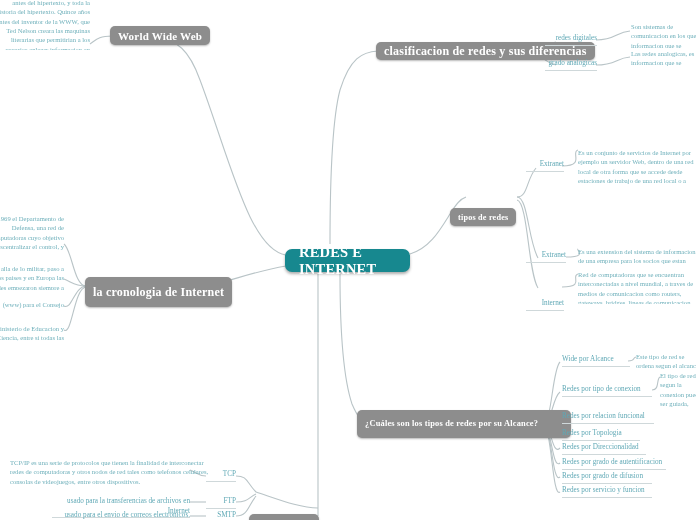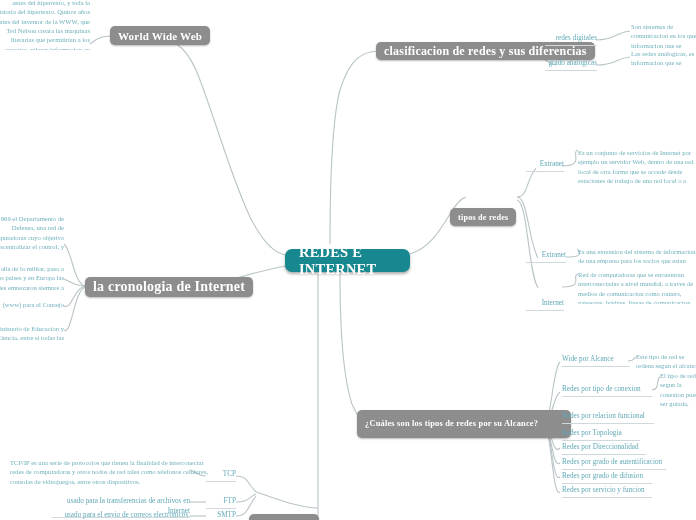--- a/index.html
+++ b/index.html
@@ -125,21 +125,21 @@
   </svg>
 
   <div class="chip center" style="left:285px;top:249px;width:125px;height:23px;">REDES E INTERNET</div>
 
   <div class="chip gray" style="left:110px;top:26px;height:19px;font-size:11px;">World Wide Web</div>
 
   <div class="chip gray" style="left:376px;top:42px;height:18px;font-size:12px;">clasificacion de redes y sus diferencias</div>
 
   <div class="chip gray" style="left:450px;top:188px;height:18px;font-size:8.2px;margin-top:20px;">tipos de redes</div>
 
-  <div class="chip gray" style="left:85px;top:277px;height:20px;font-size:14px;">la cronologia de Internet</div>
+  <div class="chip gray" style="left:85px;top:277px;height:30px;font-size:12px;">la cronologia de Internet</div>
 
   <div class="chip gray" style="left:357px;top:410px;width:214px;height:28px;font-size:8.4px;line-height:1.25;align-items:center;">¿Cuáles son los tipos de redes por su Alcance?</div>
 
   <div class="chip gray" style="left:249px;top:514px;width:70px;height:14px;"></div>
 
   <div class="leaf u center" style="left:545px;top:34px;width:52px;">redes digitales</div>
   <div class="para clip" style="left:631px;top:22px;width:72px;height:26px;">Son sistemas de comunicacion en los que la informacion que se transporta, esta codificada en valores discretos que usamos de forma diaria</div>
 
   <div class="leaf u center" style="left:545px;top:59px;width:52px;">grado analogicas</div>
   <div class="para clip" style="left:631px;top:49px;width:72px;height:20px;">Las redes analogicas, es la informacion que se transmite mediante ondas continuas a traves de un medio fisico</div>

